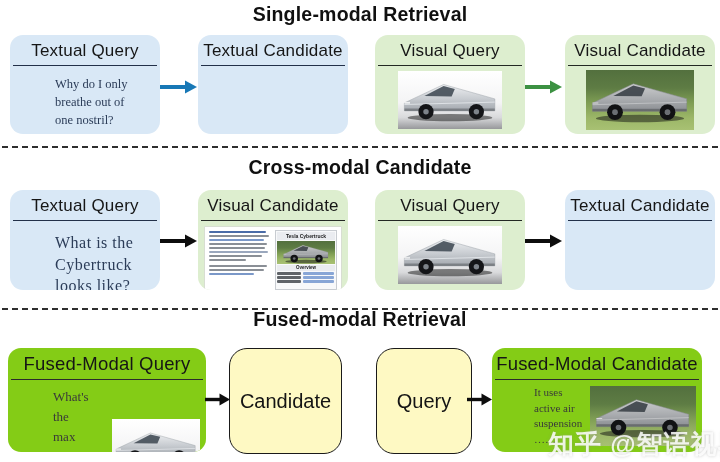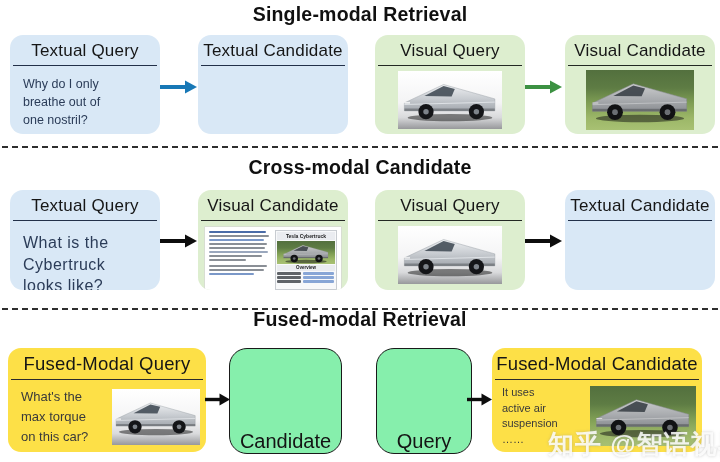--- a/index.html
+++ b/index.html
@@ -7,35 +7,35 @@
          font-family:"Liberation Sans",sans-serif;}
 
   .sec-title{position:absolute;left:0;right:0;text-align:center;font-size:19.5px;
              font-weight:700;color:#101010;letter-spacing:.2px;}
   .sep{position:absolute;left:2px;right:2px;height:0;border-top:2.5px dashed #2e2e2e;}
 
   
   .cbox{position:absolute;border-radius:13px;overflow:hidden;}
   .cbox.blue{background:#d9e8f6;}
   .cbox.green{background:#ddeecf;}
-  .cbox.peach{background:#fde047;}
+  .cbox.peach{background:#84cc16;}
   .hd{font-size:17px;color:#161616;text-align:center;padding-top:6px;letter-spacing:.2px;}
   .hd.big{font-size:18.5px;padding-top:5px;}
   .hd-rule{height:0;border-bottom:1.7px solid #223049;margin:4px 3px 0;}
   .green .hd-rule{border-color:#232823;}
   .peach .hd-rule{border-color:#2b2b2b;}
 
-  .mono{font-family:Liberation Sans, sans-serif;font-size:12.5px;line-height:18px;
-        color:#2b3c58;padding:9px 4px 0 13px;white-space:pre-line;}
+  .mono{font-family:Liberation Serif, serif;font-size:12.5px;line-height:18px;
+        color:#2b3c58;padding:9px 4px 0 13px;white-space:pre-line;margin-left:32px;}
   .mono.lg{font-size:16px;line-height:21.5px;letter-spacing:.5px;padding-top:11px;}
   .peach .mono{color:#3a3a3a;font-size:13px;line-height:20px;padding:0;}
 
   
-  .gbox{position:absolute;background:#86efac;border:1.7px solid #1a1a1a;border-radius:18px;
-        display:flex;align-items:flex-end;justify-content:center;font-size:20px;color:#141414;}
+  .gbox{position:absolute;background:#fef9c3;border:1.7px solid #1a1a1a;border-radius:18px;
+        display:flex;align-items:center;justify-content:center;font-size:20px;color:#141414;}
 
   
   .arrow{position:absolute;}
 
   
   .photo{display:flex;align-items:center;justify-content:center;overflow:hidden;}
   .photo.studio{background:linear-gradient(180deg,#ffffff 0%,#f4f4f5 55%,#d9dadc 80%,#97989b 100%);}
   .photo.outdoor{background:linear-gradient(180deg,#53703e 0%,#5e7c44 30%,#7f9e54 55%,#9cb768 80%,#a8c173 100%);}
   .photo.outdoor svg{filter:brightness(.85) saturate(.78);}
   .ph-center{margin:5px auto 0;}

